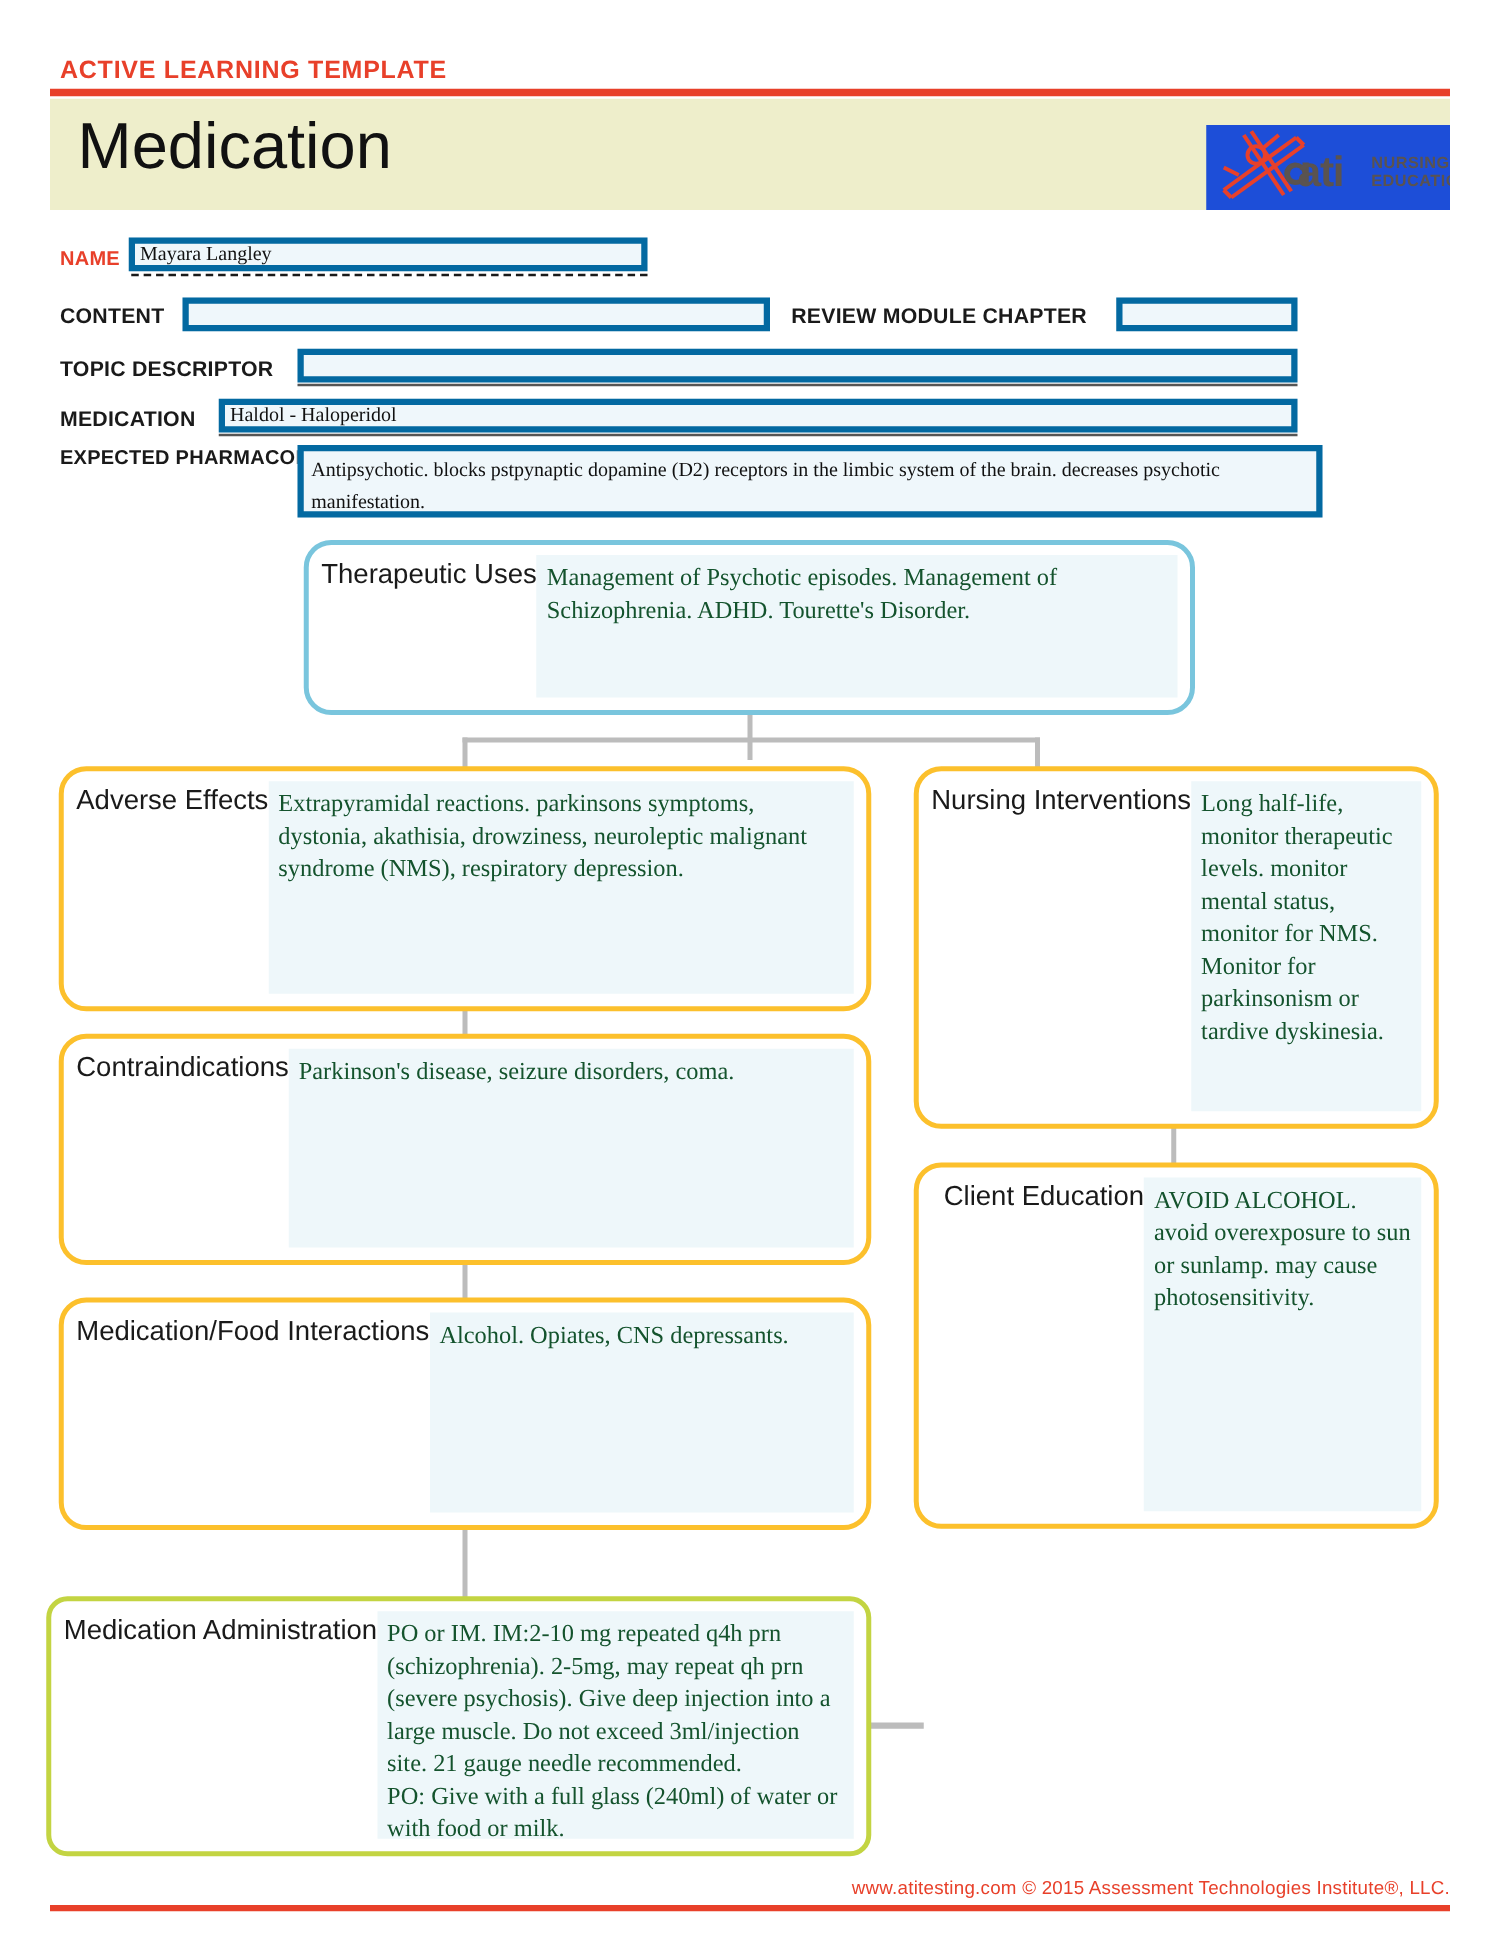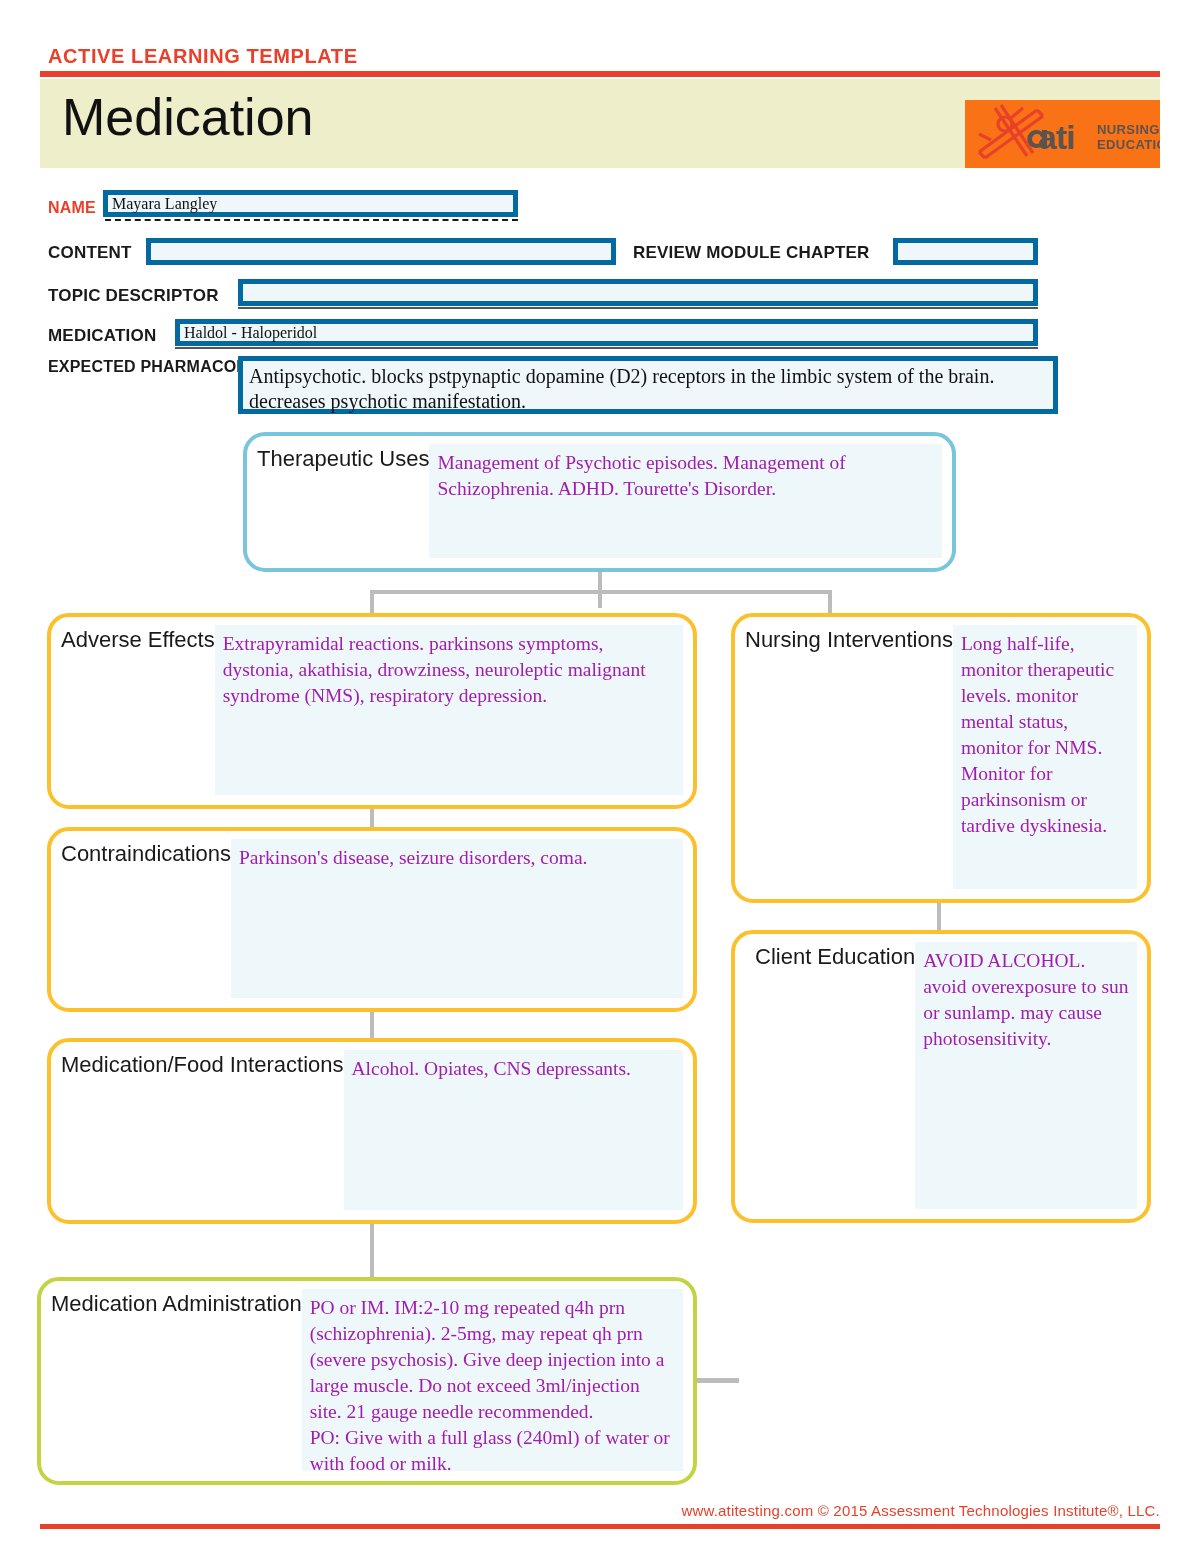--- a/index.html
+++ b/index.html
@@ -28,21 +28,21 @@
     background: #eeeecb;
   }
   .title-band .title {
     position: absolute; left: 22px; top: 8px;
     font-size: 52px; font-weight: normal; color: #111;
     letter-spacing: 0px;
   }
   .logo-wrap {
     position: absolute; right: 0px; top: 22px;
     width: 200px; height: 60px;
-    background: #f97316;
+    background: #1d4ed8;
     display: flex; align-items: center; justify-content: flex-start;
   }
   .logo-svg { display:block; }
 
   
   .form-area { position: absolute; left: 0; top: 180px; width: 1200px; }
 
   .lbl {
     font-size: 17px; font-weight: bold; color: #1a1a1a;
     letter-spacing: 0.2px; white-space: nowrap;
@@ -101,21 +101,21 @@
     position: absolute; left: 0; top: 0; width: 190px;
     line-height: 19px; font-size: 16px;
   }
   .row-epa .field {
     position: absolute; left: 190px; top: -1px; width: 820px; height: 58px;
   }
   .row-epa .fval {
     position: static; transform: none;
     display: block; padding: 3px 6px 0 6px;
     font-family: "Liberation Serif", serif;
-    font-size: 20px; line-height: 25px; color: #111; white-space: normal;
+    font-size: 16px; line-height: 25px; color: #111; white-space: normal;
   }
 
   
   .node {
     position: absolute;
     background: #ffffff;
     border-radius: 22px;
     border: 4px solid #ccc;
     padding: 8px 10px 10px 10px;
   }
@@ -125,30 +125,30 @@
     color: #1a1a1a;
     line-height: 26px;
     padding: 2px 0 6px 0;
   }
   .node .nbody {
     background: #eef7fa;
     flex: 1;
     font-family: "Liberation Serif", serif;
     font-size: 19.5px;
     line-height: 26px;
-    color: #a21caf;
+    color: #14532d;
     padding: 6px 8px 6px 8px;
     white-space: pre-line;
     overflow: hidden;
   }
   .node { display: flex; flex-direction: row; }
 
   .blue   { border-color: #79c5dd; }
   .yellow { border-color: #fcc02c; }
-  .olive  { border-color: #c3d442; }
+  .olive  { border-color: #c3d442; border-radius: 17px; }
   .teal   { border-color: #7d9a90; }
 
   .conn { position: absolute; background: #bcbcbc; }
 
   
   .footer-text {
     position: absolute; left: 0; top: 1502px; width: 1160px;
     text-align: right;
     font-size: 15px; color: #e8402a; letter-spacing: 0.2px;
   }

